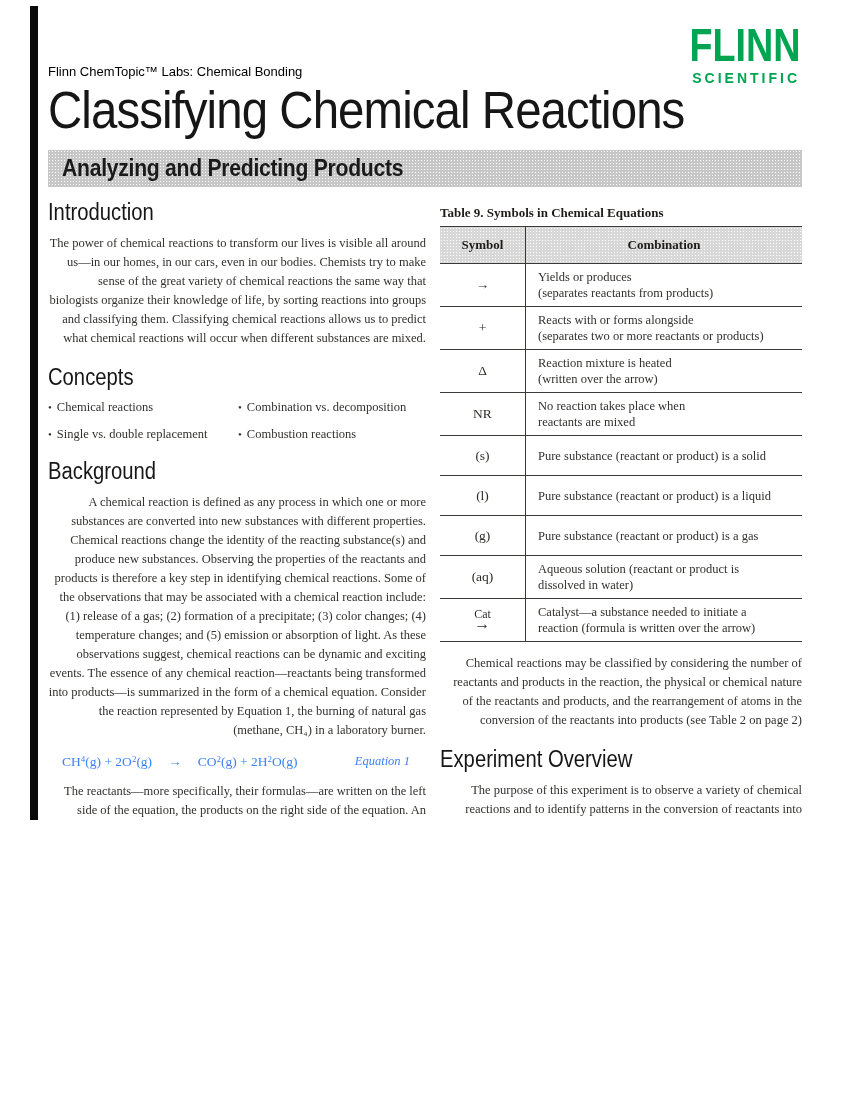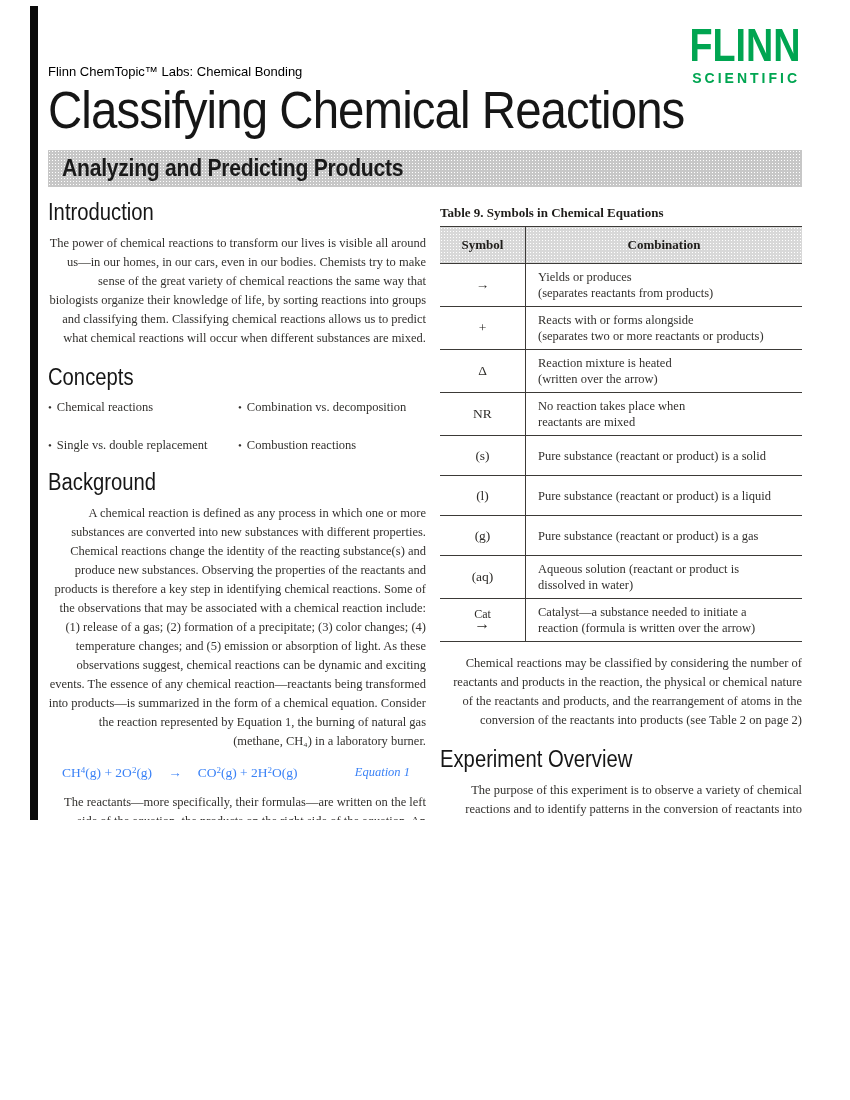--- a/index.html
+++ b/index.html
@@ -53,21 +53,21 @@
 
   h2.sec {
     font-family:"Liberation Sans",sans-serif; font-weight:400; font-size:23px;
     color:#161616; transform:scaleX(0.88); transform-origin:left;
     margin-top:16px; margin-bottom:8px; white-space:nowrap;
   }
   h2.sec:first-child { margin-top:0; }
   p.body { font-size:12.5px; line-height:19px; color:#33312e; text-align:right; }
 
   
-  .concepts { display:grid; grid-template-columns:190px 1fr; row-gap:22px; margin-top:4px; }
+  .concepts { display:grid; grid-template-columns:190px 1fr; row-gap:11px; margin-top:4px; }
   .bullet { font-size:12.5px; line-height:16px; }
   .bullet .dot { margin-right:5px; font-size:11px; }
 
   
   .equation { display:flex; align-items:flex-start; margin:14px 0 12px 14px; font-size:13.5px; color:#3b82f6; }
   .equation sub { font-size:9px; }
   .eq-arrow { margin:0 16px; }
   .eq-label { margin-left:auto; margin-right:16px; font-style:italic; font-size:12.5px; }
 
   

